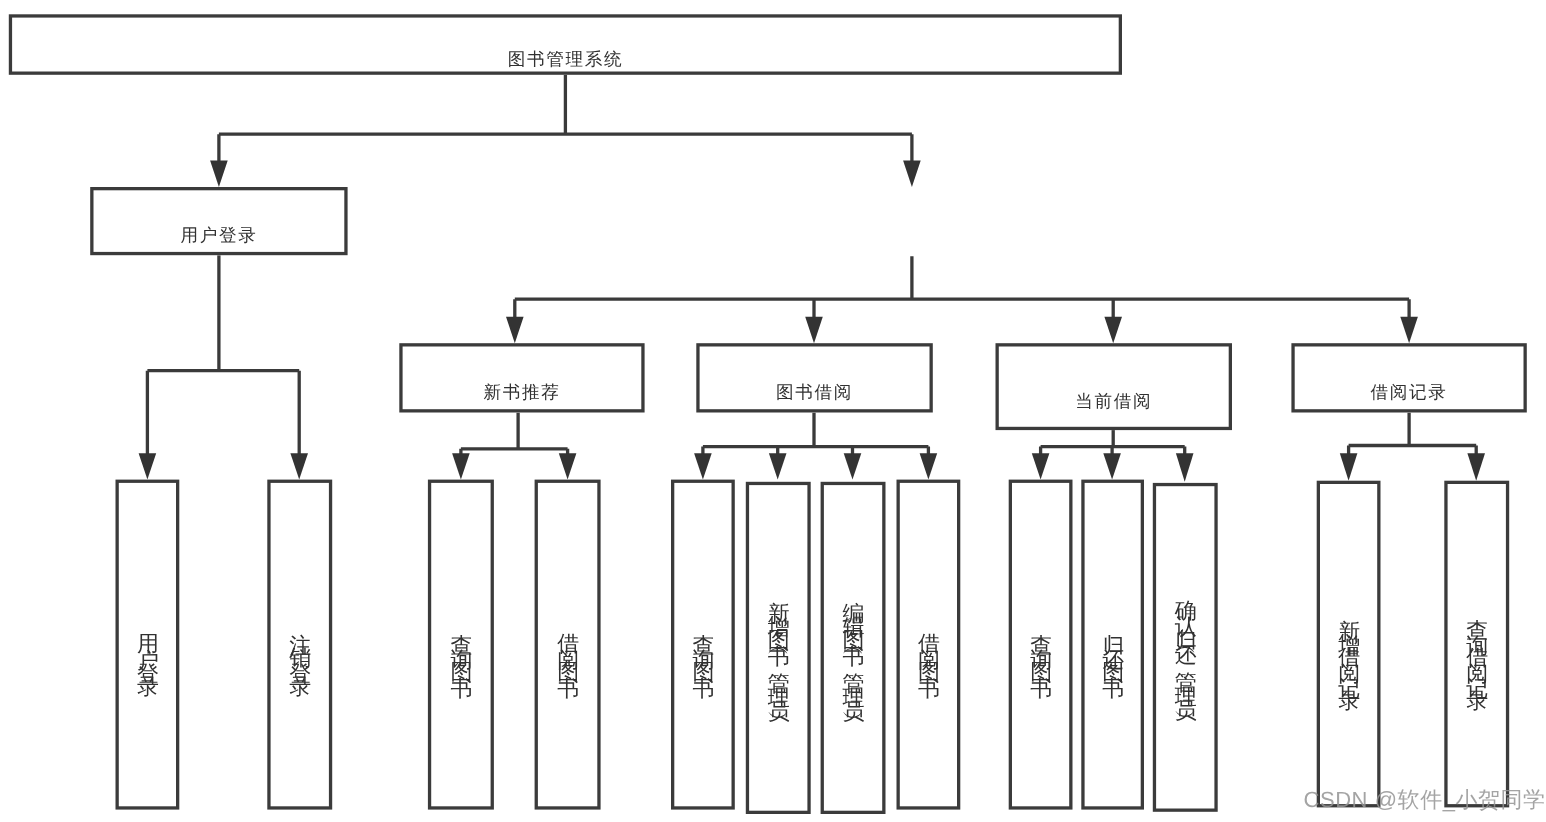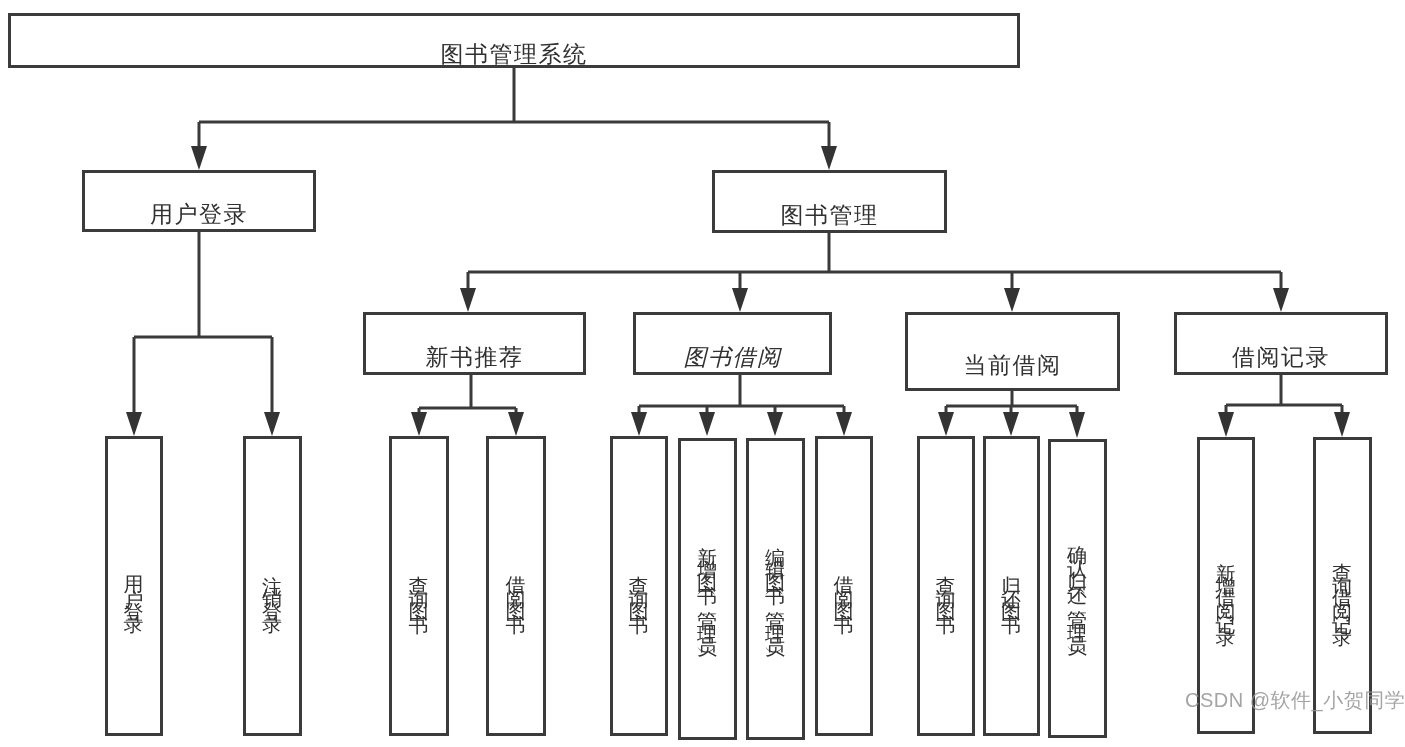--- a/index.html
+++ b/index.html
@@ -16,59 +16,59 @@
   .box{
     position:absolute;
     background:#ffffff;
     border:3px solid #3b3b3b;
     box-sizing:border-box;
     display:flex;align-items:center;justify-content:center;
     color:#313131;
     z-index:1;
   }
   .box .lbl-h{
-    font-size:23px;
+    font-size:16px;
     letter-spacing:1.5px;
     white-space:nowrap;
     margin-top:27px;
   }
   .box .lbl-v{
     writing-mode:vertical-rl;
     text-orientation:mixed;
     font-size:20px;
     letter-spacing:13px;
     line-height:1;
     white-space:nowrap;
   }
   
   .pos-root{left:8px;top:13px;width:1012px;height:55px;}
   .pos-user-login{left:82px;top:170px;width:234px;height:62px;}
   .pos-book-mgmt{left:712px;top:170px;width:235px;height:63px;}
   .pos-l3-rec{left:363px;top:312px;width:223px;height:63px;}
-  .pos-l3-borrow{left:633px;top:312px;width:199px;height:63px;font-style:italic;}
+  .pos-l3-borrow{left:633px;top:312px;width:215px;height:63px;}
   .pos-l3-current{left:905px;top:312px;width:215px;height:79px;}
   .pos-l3-records{left:1174px;top:312px;width:214px;height:63px;align-items:center;}
   
   .leaf{top:436px;height:300px;}
   .pos-ul-1{left:105px;width:58px;}
   .pos-ul-2{left:243px;width:59px;}
   .pos-rec-1{left:389px;width:60px;}
   .pos-rec-2{left:486px;width:60px;}
   .pos-bor-1{left:610px;width:58px;}
   .pos-bor-2{left:678px;width:59px;top:438px;height:302px;}
   .pos-bor-3{left:746px;width:59px;top:438px;height:302px;}
   .pos-bor-4{left:815px;width:58px;}
   .pos-cur-1{left:917px;width:58px;}
   .pos-cur-2{left:983px;width:57px;}
   .pos-cur-3{left:1048px;width:59px;top:439px;height:299px;}
   .pos-rr-1{left:1197px;width:58px;top:437px;height:297px;}
   .pos-rr-2{left:1313px;width:59px;top:437px;height:297px;}
   .watermark{
     position:absolute;
-    left:1185px;top:687px;
+    left:1185px;top:714px;
     width:215px;
     font-size:20px;
     color:rgba(148,148,148,0.85);
     letter-spacing:0.5px;
     white-space:nowrap;
     z-index:2;
   }
 </style>
 </head>
 <body>
@@ -125,23 +125,20 @@
     </g>
   </svg>
 
   <div class="box pos-root">
     <span class="lbl-h">图书管理系统</span>
   </div>
 
   <div class="box pos-user-login">
     <span class="lbl-h">用户登录</span>
   </div>
-  <div class="box pos-book-mgmt">
-    <span class="lbl-h">图书管理</span>
-  </div>
 
   <div class="box pos-l3-rec">
     <span class="lbl-h">新书推荐</span>
   </div>
   <div class="box pos-l3-borrow">
     <span class="lbl-h">图书借阅</span>
   </div>
   <div class="box pos-l3-current">
     <span class="lbl-h">当前借阅</span>
   </div>

